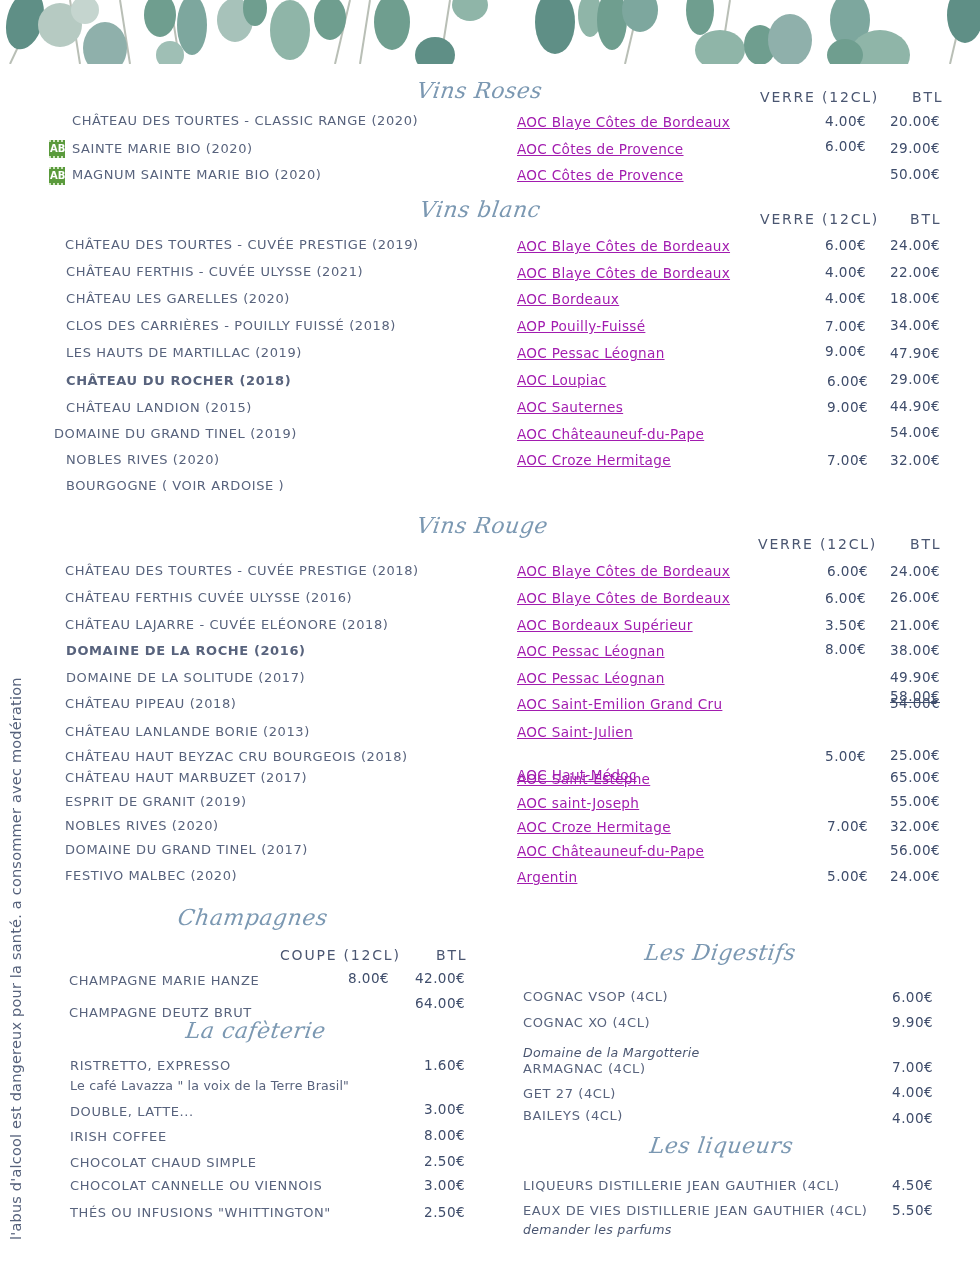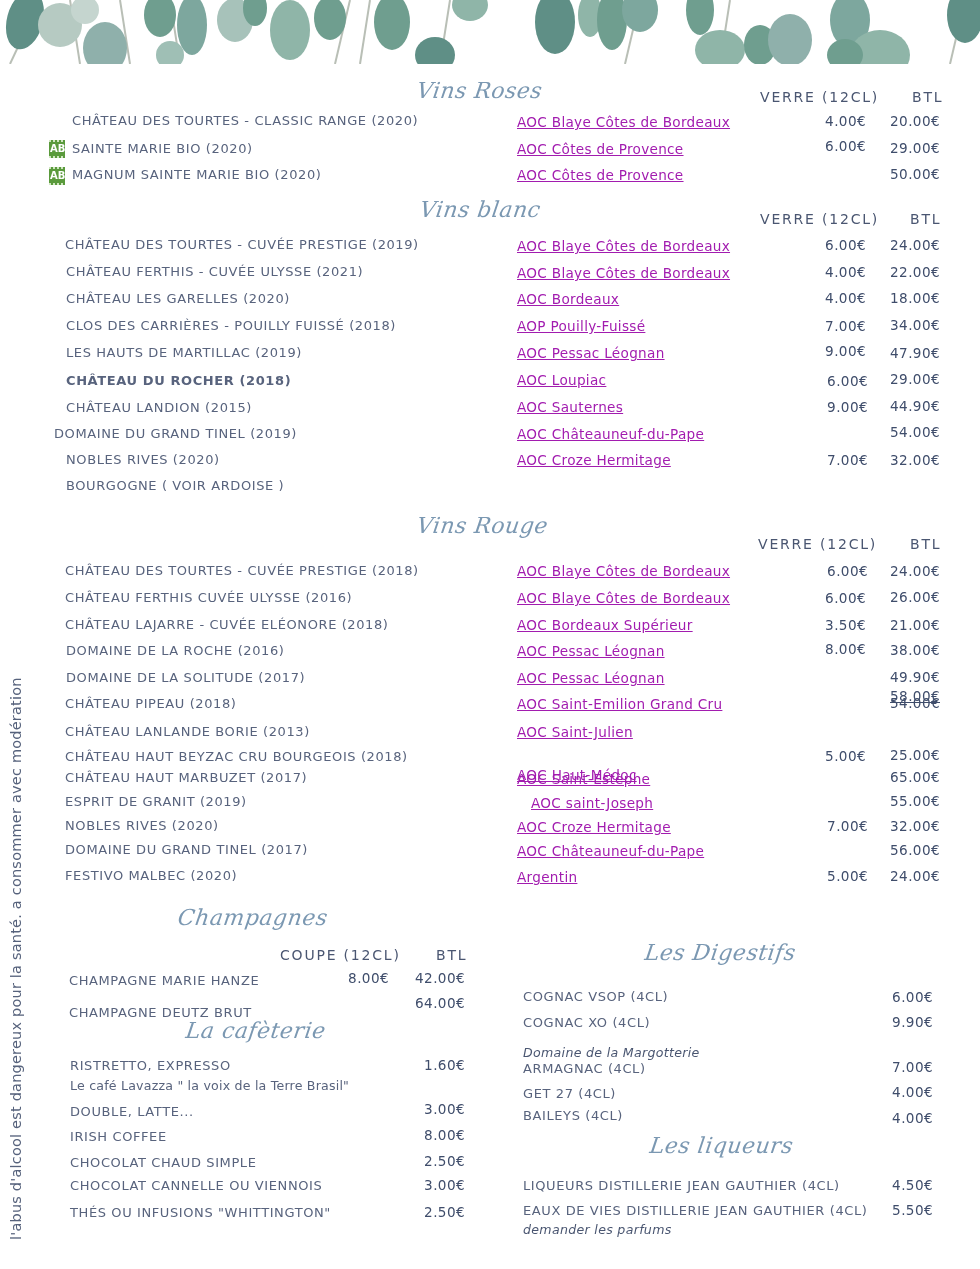--- a/index.html
+++ b/index.html
@@ -183,21 +183,21 @@
     <div class="abs price" style="left:786px;top:590px;">6.00€</div>
     <div class="abs price" style="left:860px;top:589px;">26.00€</div>
   </div>
   <div>
     <div class="abs name" style="left:65px;top:617px;">CHÂTEAU LAJARRE - CUVÉE ELÉONORE (2018)</div>
     <div class="abs aoc" style="left:517px;top:617px;">AOC Bordeaux Supérieur</div>
     <div class="abs price" style="left:786px;top:617px;">3.50€</div>
     <div class="abs price" style="left:860px;top:617px;">21.00€</div>
   </div>
   <div>
-    <div class="abs name" style="left:66px;top:643px;">DOMAINE DE LA ROCHE (2016)</div>
+    <div class="abs name" style="left:66px;top:643px;font-weight:bold;">DOMAINE DE LA ROCHE (2016)</div>
     <div class="abs aoc" style="left:517px;top:643px;">AOC Pessac Léognan</div>
     <div class="abs price" style="left:786px;top:641px;">8.00€</div>
     <div class="abs price" style="left:860px;top:642px;">38.00€</div>
   </div>
   <div>
     <div class="abs name" style="left:66px;top:670px;">DOMAINE DE LA SOLITUDE (2017)</div>
     <div class="abs aoc" style="left:517px;top:670px;">AOC Pessac Léognan</div>
     <div class="abs price" style="left:860px;top:669px;">49.90€</div>
   </div>
   <div>
@@ -216,21 +216,21 @@
     <div class="abs price" style="left:786px;top:748px;">5.00€</div>
     <div class="abs price" style="left:860px;top:747px;">25.00€</div>
   </div>
   <div>
     <div class="abs name" style="left:65px;top:770px;">CHÂTEAU HAUT MARBUZET (2017)</div>
     <div class="abs aoc" style="left:517px;top:771px;">AOC Saint-Estèphe</div>
     <div class="abs price" style="left:860px;top:769px;">65.00€</div>
   </div>
   <div>
     <div class="abs name" style="left:65px;top:794px;">ESPRIT DE GRANIT (2019)</div>
-    <div class="abs aoc" style="left:517px;top:795px;margin-left:14px;">AOC saint-Joseph</div>
+    <div class="abs aoc" style="left:517px;top:795px;">AOC saint-Joseph</div>
     <div class="abs price" style="left:860px;top:793px;">55.00€</div>
   </div>
   <div>
     <div class="abs name" style="left:65px;top:818px;">NOBLES RIVES (2020)</div>
     <div class="abs aoc" style="left:517px;top:819px;">AOC Croze Hermitage</div>
     <div class="abs price" style="left:788px;top:818px;">7.00€</div>
     <div class="abs price" style="left:860px;top:818px;">32.00€</div>
   </div>
   <div>
     <div class="abs name" style="left:65px;top:842px;">DOMAINE DU GRAND TINEL  (2017)</div>

